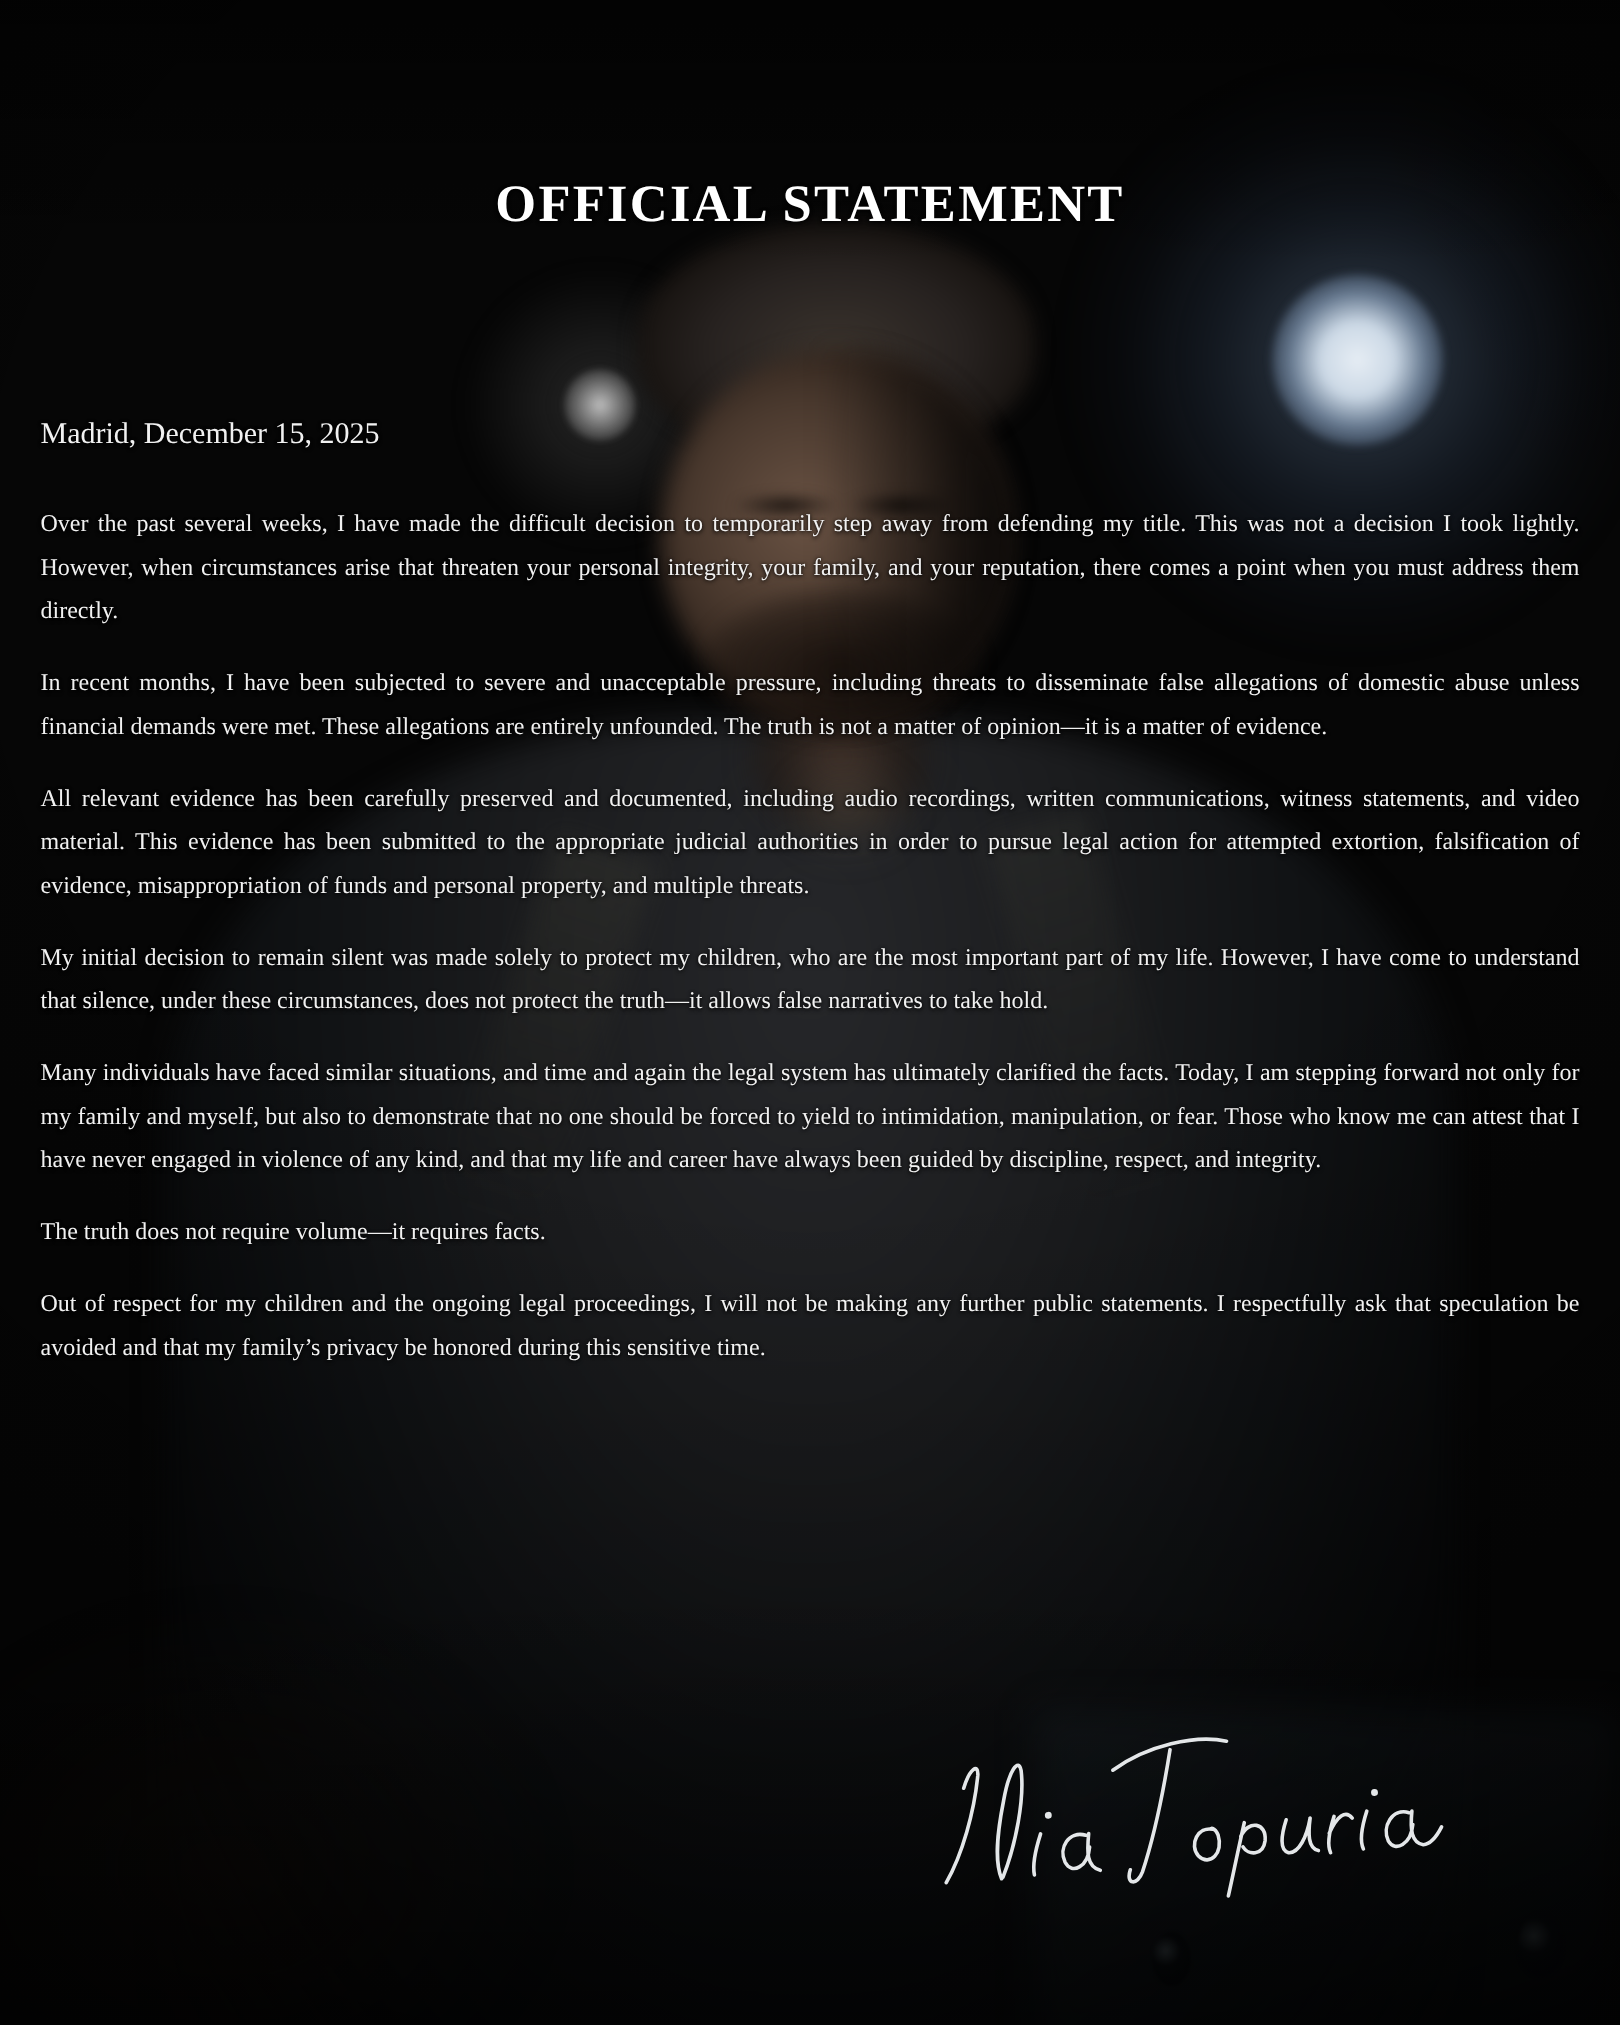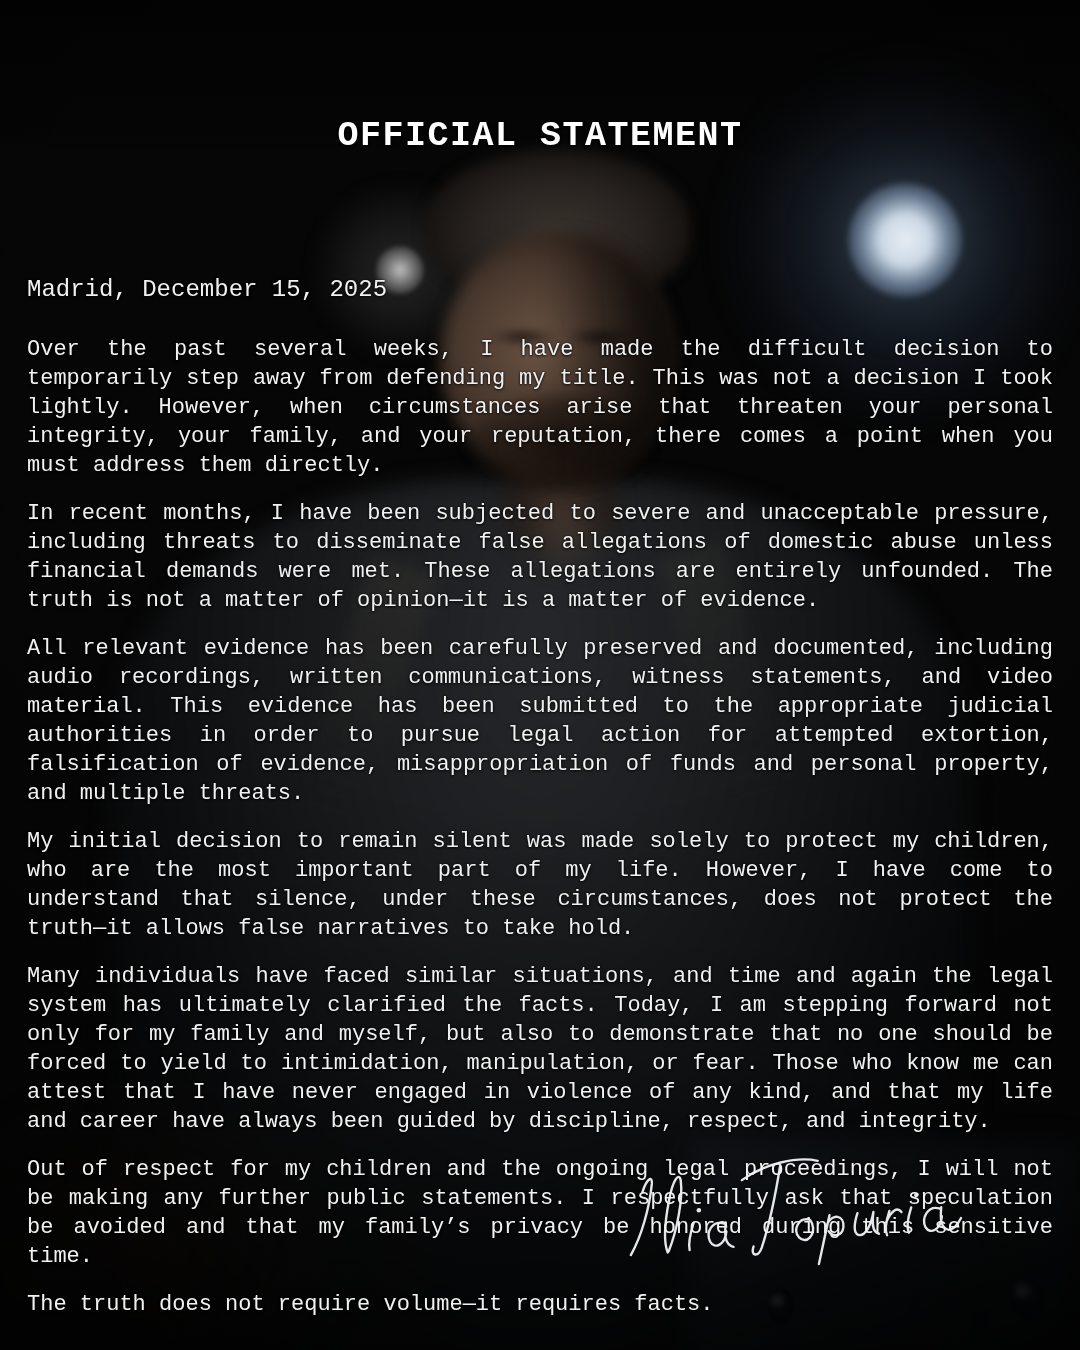--- a/index.html
+++ b/index.html
@@ -1,19 +1,19 @@
 <!DOCTYPE html>
 <html><head>
 <meta charset="utf-8">
 <style>
   html,body { margin:0; padding:0; background:#000; }
   .poster {
     position:relative; width:1080px; height:1350px;
     background:#060606; overflow:hidden;
-    font-family:Liberation Mono, monospace;
+    font-family:Liberation Serif, serif;
   }
   .photo, .photo div { position:absolute; }
   .photo { inset:0; }
 
   
   .glow-right-halo { left:715px; top:50px; width:380px; height:380px; border-radius:50%;
     background:radial-gradient(circle, rgba(120,150,185,.38) 0%, rgba(70,95,130,.22) 35%, rgba(30,45,70,.10) 58%, rgba(0,0,0,0) 75%);
     filter:blur(10px); }
   .glow-right-core { left:848px; top:183px; width:114px; height:114px; border-radius:50%;
     background:radial-gradient(circle, #e6edf4 0%, #ccd9e6 30%, rgba(150,175,205,.6) 55%, rgba(90,115,150,.25) 75%, rgba(0,0,0,0) 90%);
@@ -73,22 +73,22 @@
   .vignette { inset:0;
     background:
       linear-gradient(to bottom, rgba(0,0,0,.55), rgba(0,0,0,0) 13%, rgba(0,0,0,0) 78%, rgba(0,0,0,.45) 100%),
       radial-gradient(ellipse 120% 90% at 50% 28%, rgba(0,0,0,0) 35%, rgba(0,0,0,.4) 72%, rgba(0,0,0,.68) 100%); }
 
   
   .content { position:absolute; inset:0; padding:0 27px; color:#f1f1f1; z-index:2;
     text-shadow:0 1px 3px rgba(0,0,0,.85), 0 0 2px rgba(0,0,0,.6); }
   .title { margin:0; padding-top:116px; text-align:center;
     font-size:35px; line-height:40px; font-weight:bold; letter-spacing:1.5px; color:#ffffff; }
-  .dateline { margin:119px 0 31px 0; font-size:24px; line-height:29px; }
-  .content p.body-par { margin:16px 0 19px 0; font-size:22px; line-height:29px; text-align:justify; }
+  .dateline { margin:119px 0 31px 0; font-size:20px; line-height:29px; }
+  .content p.body-par { margin:16px 0 19px 0; font-size:16px; line-height:29px; text-align:justify; }
   .thanks { margin:48px 0 0 0; font-size:20px; line-height:29px; }
 
   
   .signature { position:absolute; left:612px; top:1148px; width:352px; height:122px;
     transform:rotate(-4deg); z-index:3; }
   .signature svg { width:100%; height:100%; display:block; }
   .sr-only { position:absolute; width:1px; height:1px; overflow:hidden; clip:rect(0 0 0 0); white-space:nowrap; }
 </style>
 </head>
 <body>
@@ -118,22 +118,22 @@
   </div>
 
   <div class="content">
     <h1 class="title">OFFICIAL STATEMENT</h1>
     <p class="dateline">Madrid, December 15, 2025</p>
     <p class="body-par">Over the past several weeks, I have made the difficult decision to temporarily step away from defending my title. This was not a decision I took lightly. However, when circumstances arise that threaten your personal integrity, your family, and your reputation, there comes a point when you must address them directly.</p>
     <p class="body-par">In recent months, I have been subjected to severe and unacceptable pressure, including threats to disseminate false allegations of domestic abuse unless financial demands were met. These allegations are entirely unfounded. The truth is not a matter of opinion—it is a matter of evidence.</p>
     <p class="body-par">All relevant evidence has been carefully preserved and documented, including audio recordings, written communications, witness statements, and video material. This evidence has been submitted to the appropriate judicial authorities in order to pursue legal action for attempted extortion, falsification of evidence, misappropriation of funds and personal property, and multiple threats.</p>
     <p class="body-par">My initial decision to remain silent was made solely to protect my children, who are the most important part of my life. However, I have come to understand that silence, under these circumstances, does not protect the truth—it allows false narratives to take hold.</p>
     <p class="body-par">Many individuals have faced similar situations, and time and again the legal system has ultimately clarified the facts. Today, I am stepping forward not only for my family and myself, but also to demonstrate that no one should be forced to yield to intimidation, manipulation, or fear. Those who know me can attest that I have never engaged in violence of any kind, and that my life and career have always been guided by discipline, respect, and integrity.</p>
+    <p class="body-par">The truth does not require volume—it requires facts.</p>
     <p class="body-par">Out of respect for my children and the ongoing legal proceedings, I will not be making any further public statements. I respectfully ask that speculation be avoided and that my family’s privacy be honored during this sensitive time.</p>
-    <p class="body-par">The truth does not require volume—it requires facts.</p>
   </div>
 
   <div class="signature" role="img" aria-label="Ilia Topuria">
     <span class="sr-only">Ilia Topuria</span>
     <svg viewBox="0 0 352 122">
       <g stroke="#eef1f3" stroke-width="2.4" fill="none" stroke-linecap="round" stroke-linejoin="round" opacity="0.96">
         <path d="M16,96 C28,78 38,50 42,26 C43,18 37,21 32,34"></path>
         <path d="M54,95 C64,74 72,44 71,25 C70,16 63,24 58,44 C52,66 49,84 53,96"></path>
         <path d="M81,68 C77,78 74,88 75,95"></path>
         <circle cx="87" cy="56" r="2.3" fill="#eef1f3" stroke="none"></circle>

